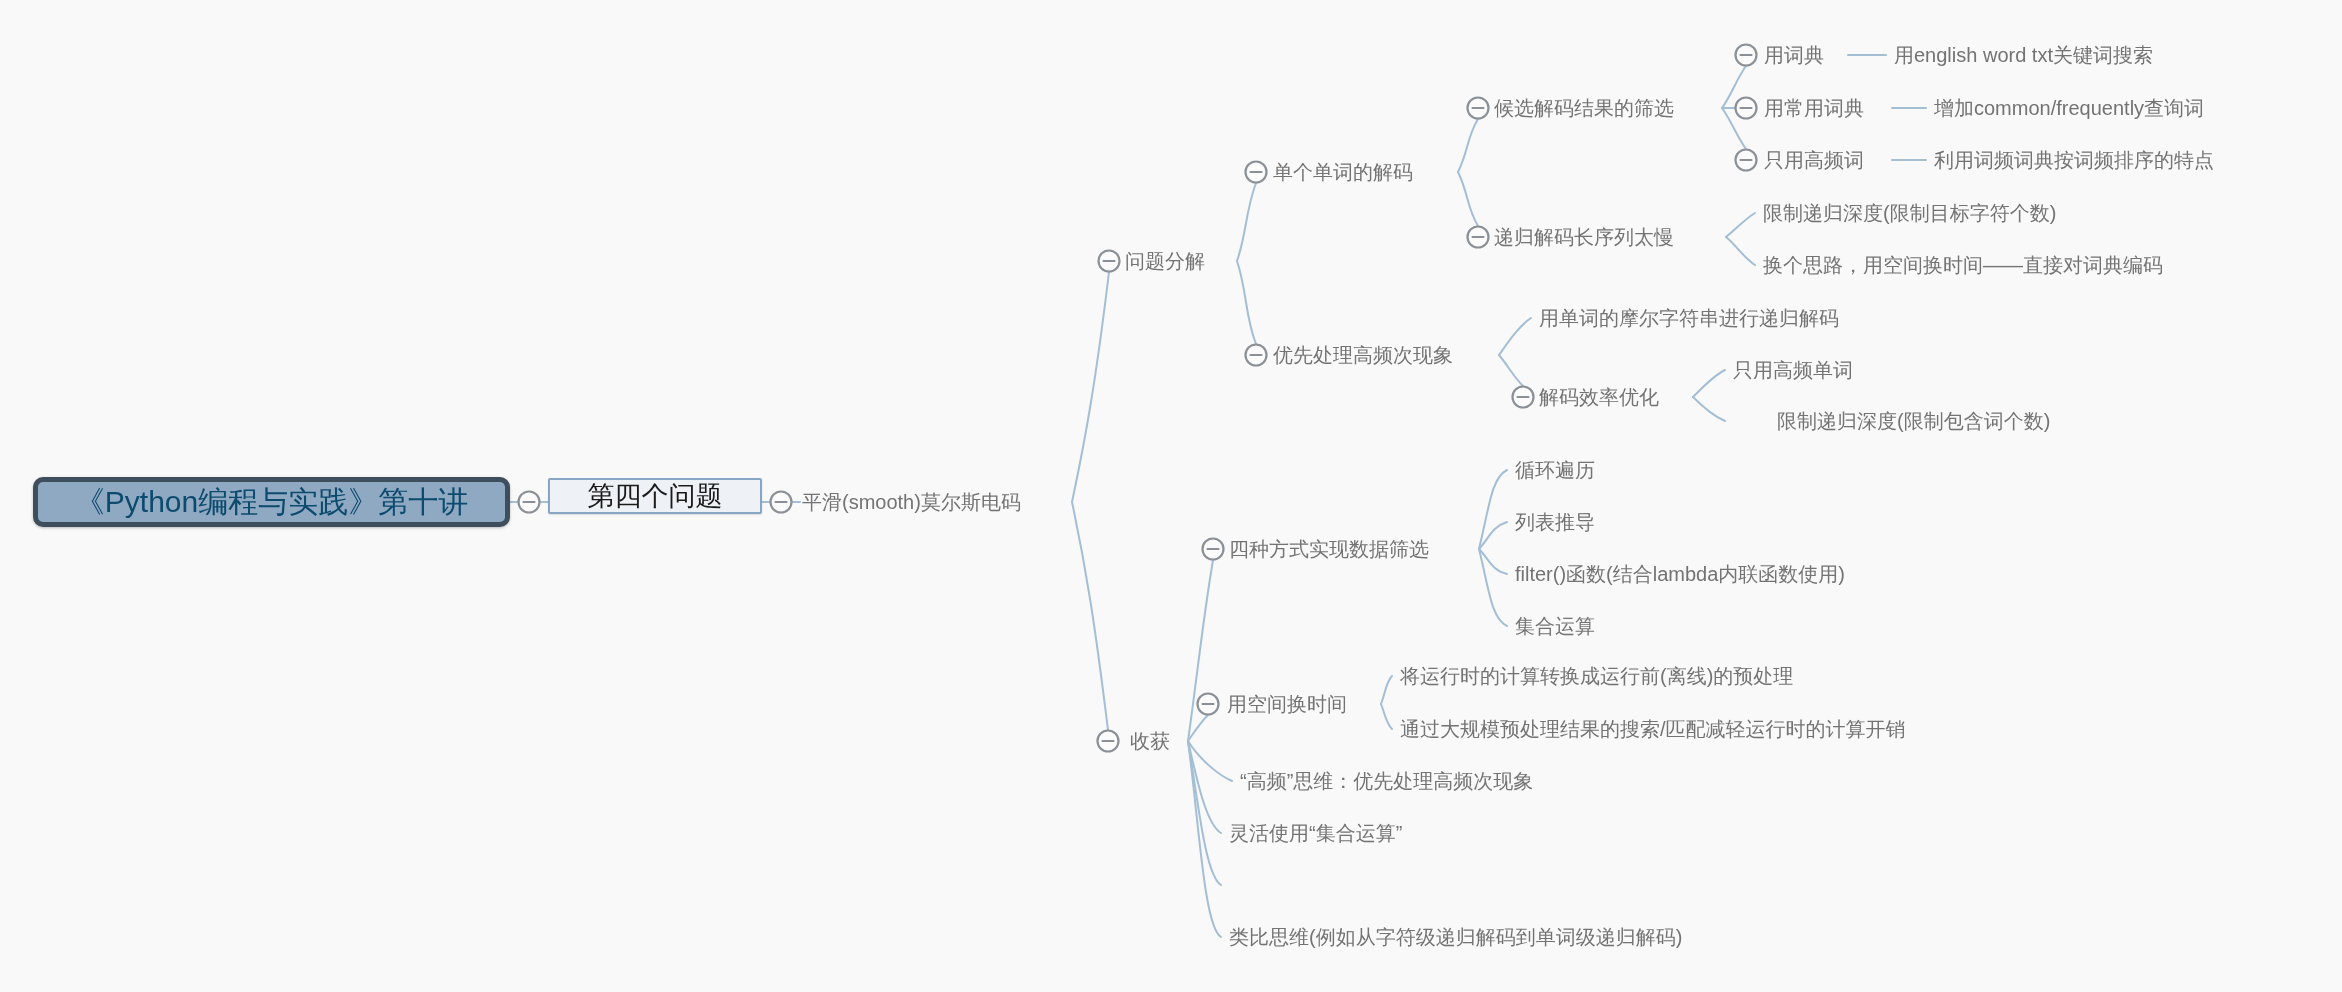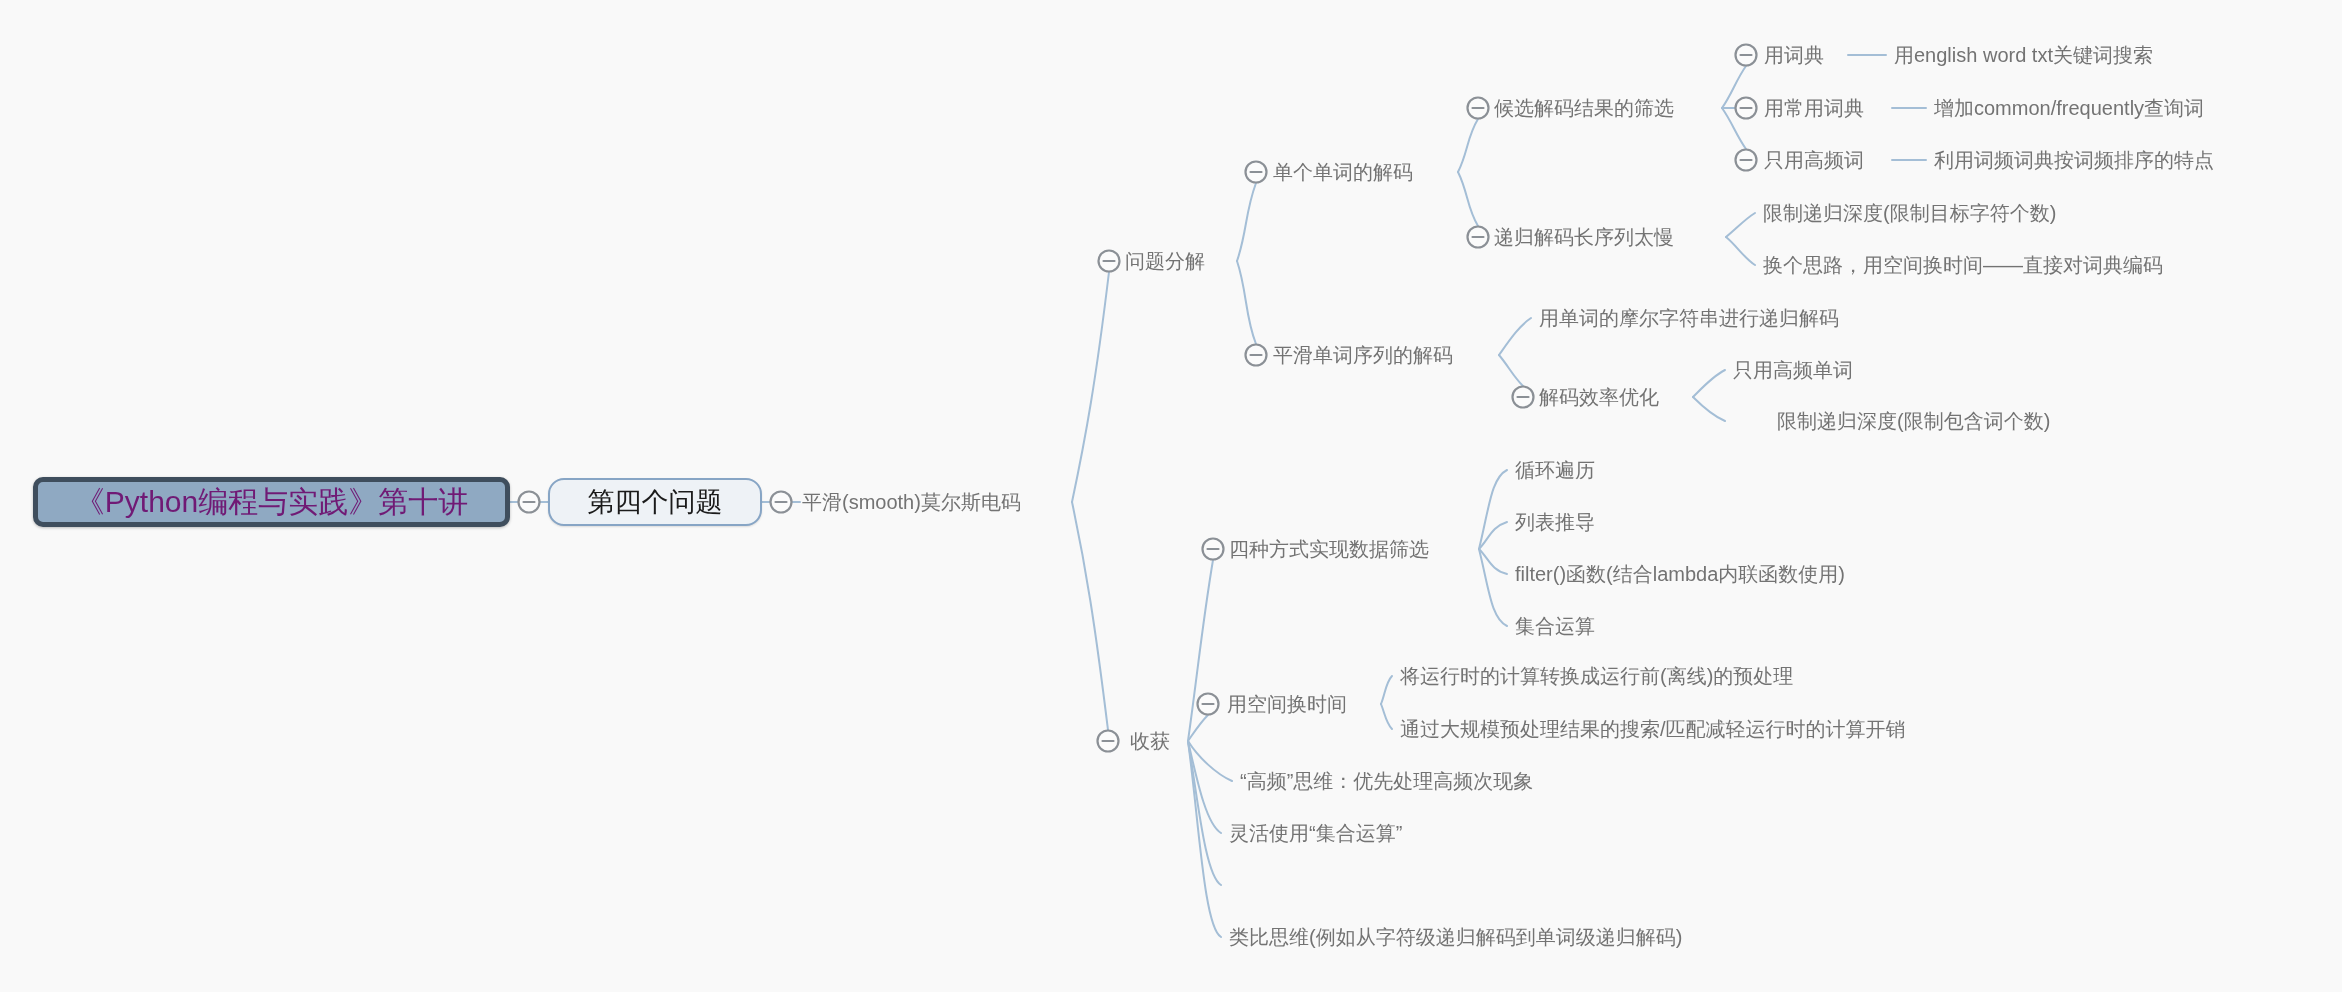--- a/index.html
+++ b/index.html
@@ -24,32 +24,32 @@
     cursor:default;
   }
   .root-box{
     position:absolute;
     left:33px;top:477px;width:477px;height:50px;
     box-sizing:border-box;
     background:#8fa9c2;
     border:5px solid #3f4e5d;
     border-radius:10px;
     display:flex;align-items:center;justify-content:center;
-    color:#701a75;
+    color:#0c4a6e;
     font-size:30px;
     white-space:nowrap;
     box-shadow:0 1px 3px rgba(0,0,0,0.25);
   }
   .topic-box{
     position:absolute;
-    left:548px;top:478px;width:214px;height:48px;
+    left:548px;top:478px;width:214px;height:36px;
     box-sizing:border-box;
     background:#eef2f6;
     border:2px solid #87a5c5;
-    border-radius:16px;
+    border-radius:2px;
     display:flex;align-items:center;justify-content:center;
     color:#1b1b1b;
     font-size:27px;
     white-space:nowrap;
     box-shadow:0 1px 2px rgba(0,0,0,0.12);
   }
 </style>
 </head>
 <body>
 
@@ -157,21 +157,21 @@
   <div class="label" style="left:1494px;top:108px;">候选解码结果的筛选</div>
   <div class="label" style="left:1764px;top:55px;">用词典</div>
   <div class="label" style="left:1894px;top:55px;">用english word txt关键词搜索</div>
   <div class="label" style="left:1764px;top:108px;">用常用词典</div>
   <div class="label" style="left:1934px;top:108px;">增加common/frequently查询词</div>
   <div class="label" style="left:1764px;top:160px;">只用高频词</div>
   <div class="label" style="left:1934px;top:160px;">利用词频词典按词频排序的特点</div>
   <div class="label" style="left:1494px;top:237px;">递归解码长序列太慢</div>
   <div class="label" style="left:1763px;top:213px;text-align:right;">限制递归深度(限制目标字符个数)</div>
   <div class="label" style="left:1763px;top:265px;">换个思路，用空间换时间——直接对词典编码</div>
-  <div class="label" style="left:1273px;top:355px;">平滑单词序列的解码</div>
+  <div class="label" style="left:1273px;top:355px;">优先处理高频次现象</div>
   <div class="label" style="left:1539px;top:318px;">用单词的摩尔字符串进行递归解码</div>
   <div class="label" style="left:1539px;top:397px;">解码效率优化</div>
   <div class="label" style="left:1733px;top:370px;">只用高频单词</div>
   <div class="label" style="left:1733px;top:421px;margin-left:44px;">限制递归深度(限制包含词个数)</div>
 
   <div class="label" style="left:1130px;top:741px;">收获</div>
   <div class="label" style="left:1229px;top:549px;">四种方式实现数据筛选</div>
   <div class="label" style="left:1515px;top:470px;">循环遍历</div>
   <div class="label" style="left:1515px;top:522px;">列表推导</div>
   <div class="label" style="left:1515px;top:574px;">filter()函数(结合lambda内联函数使用)</div>

